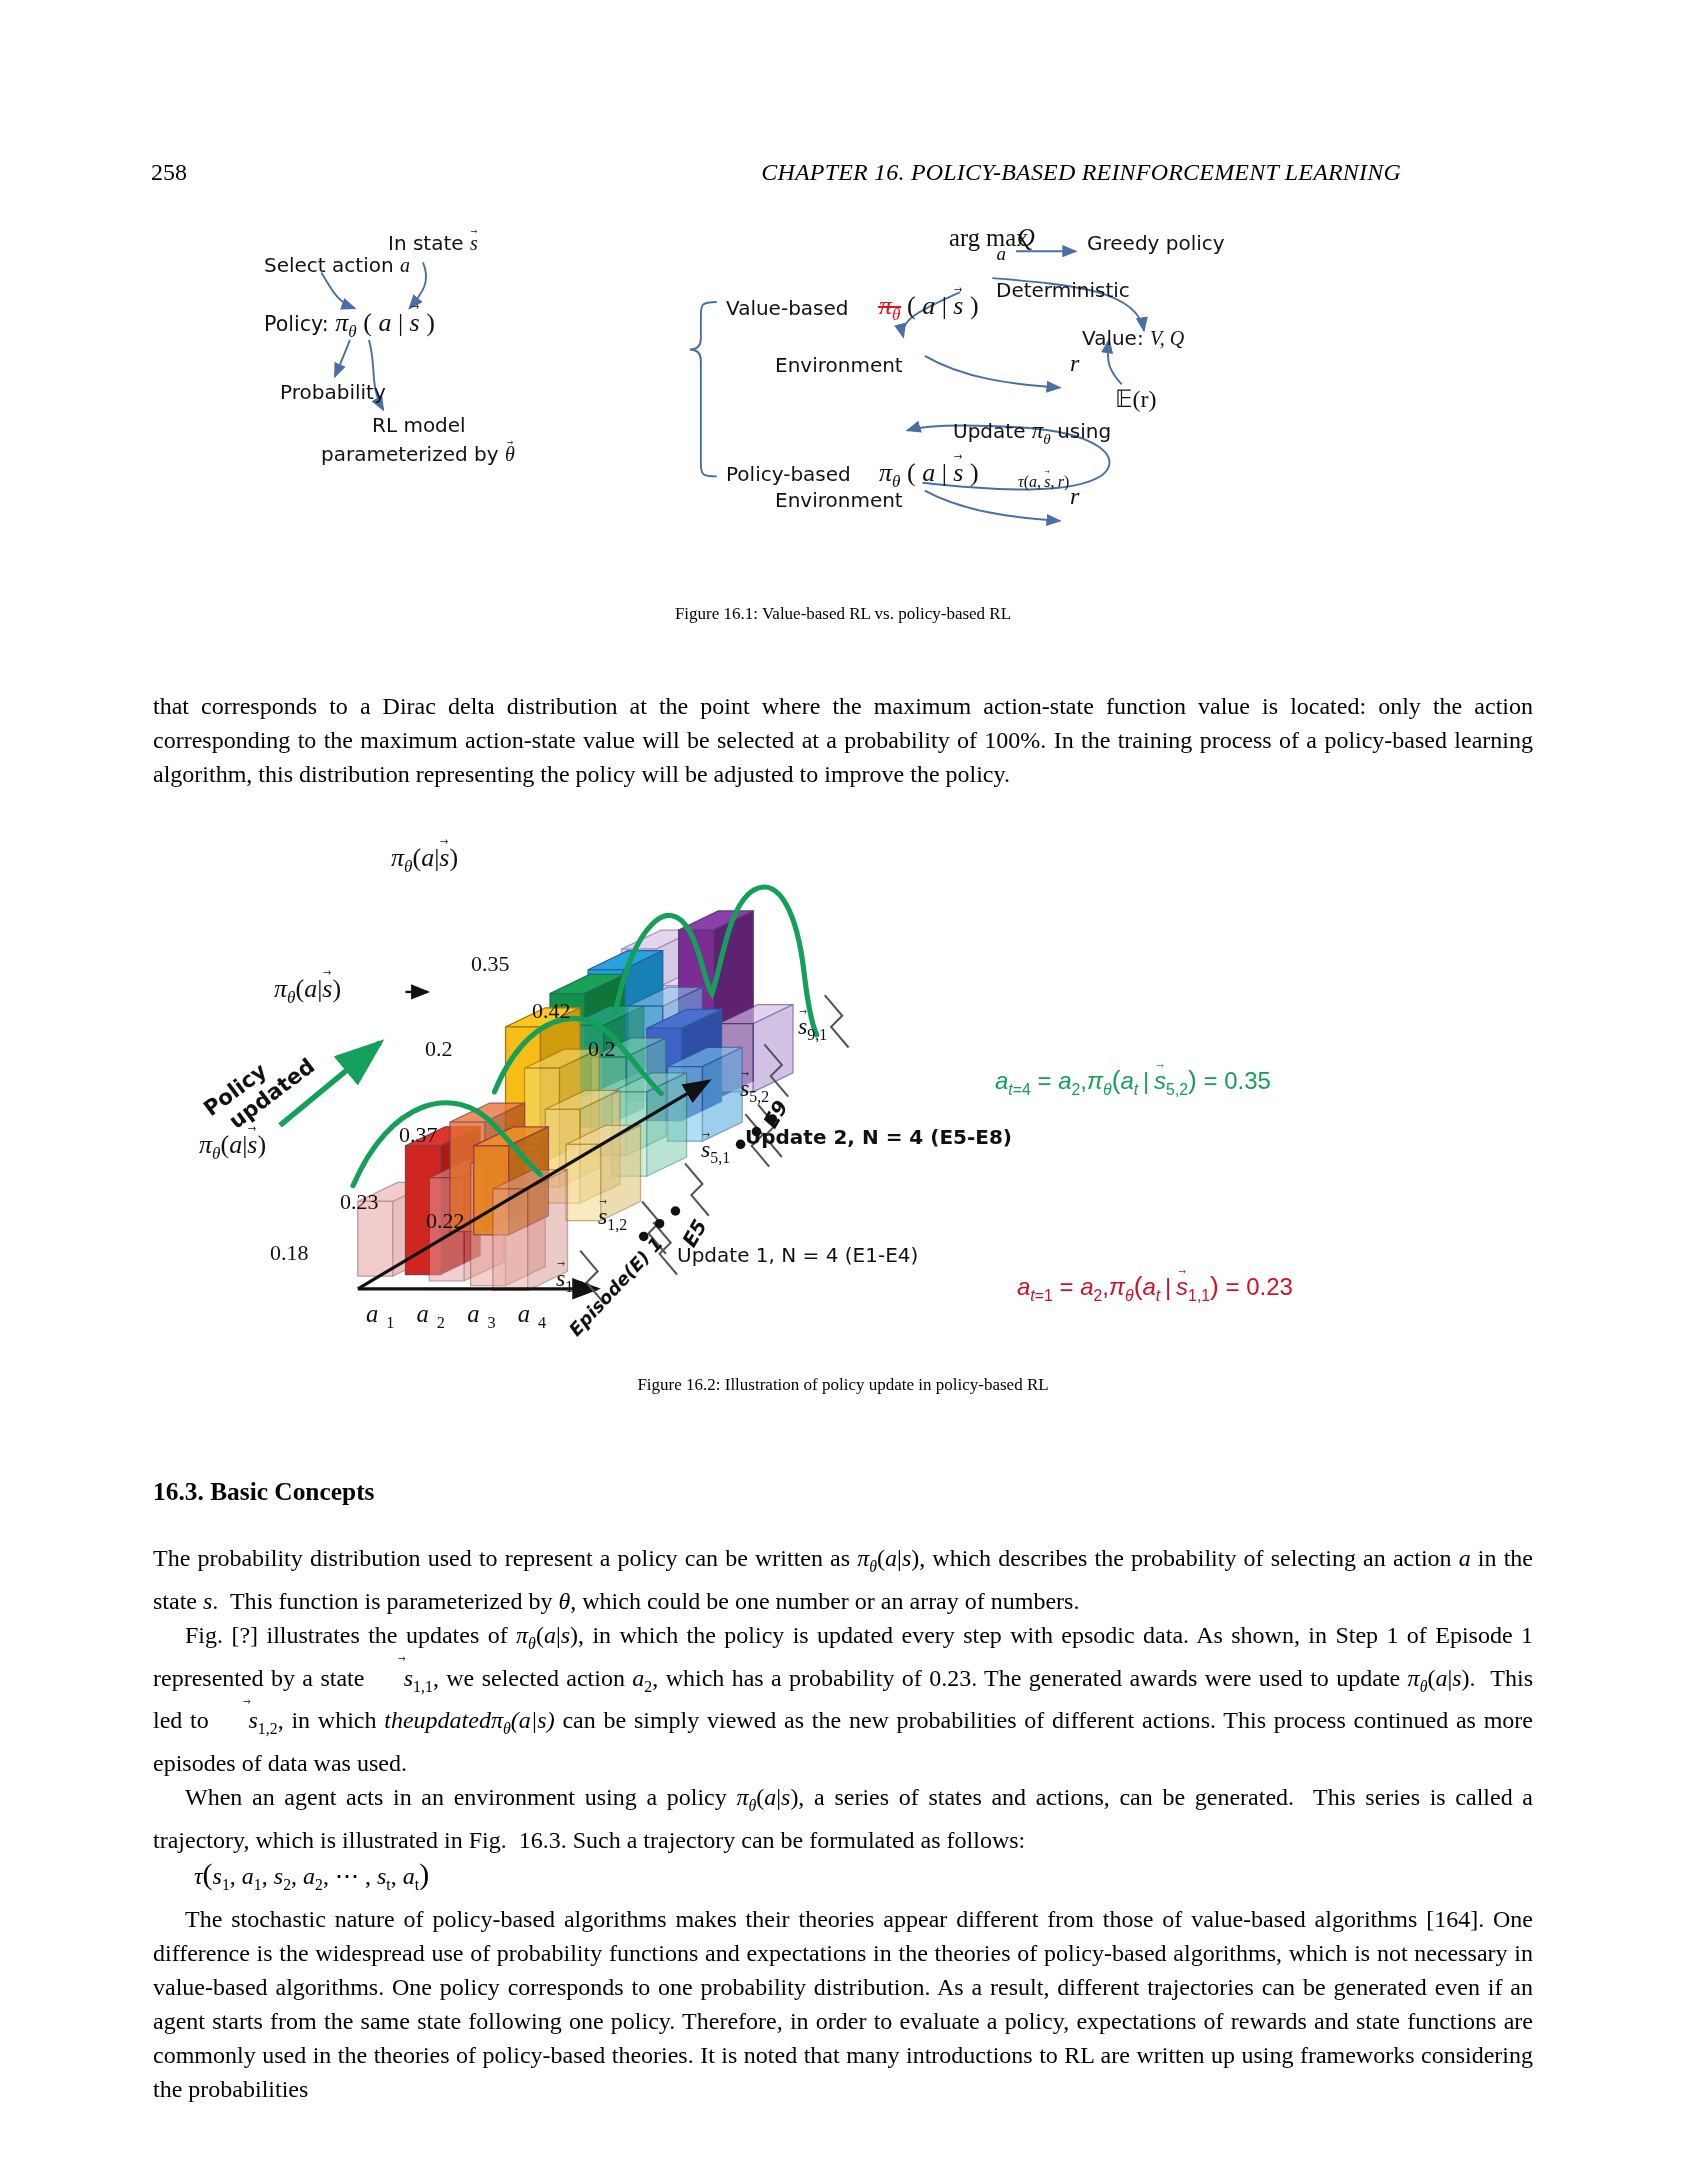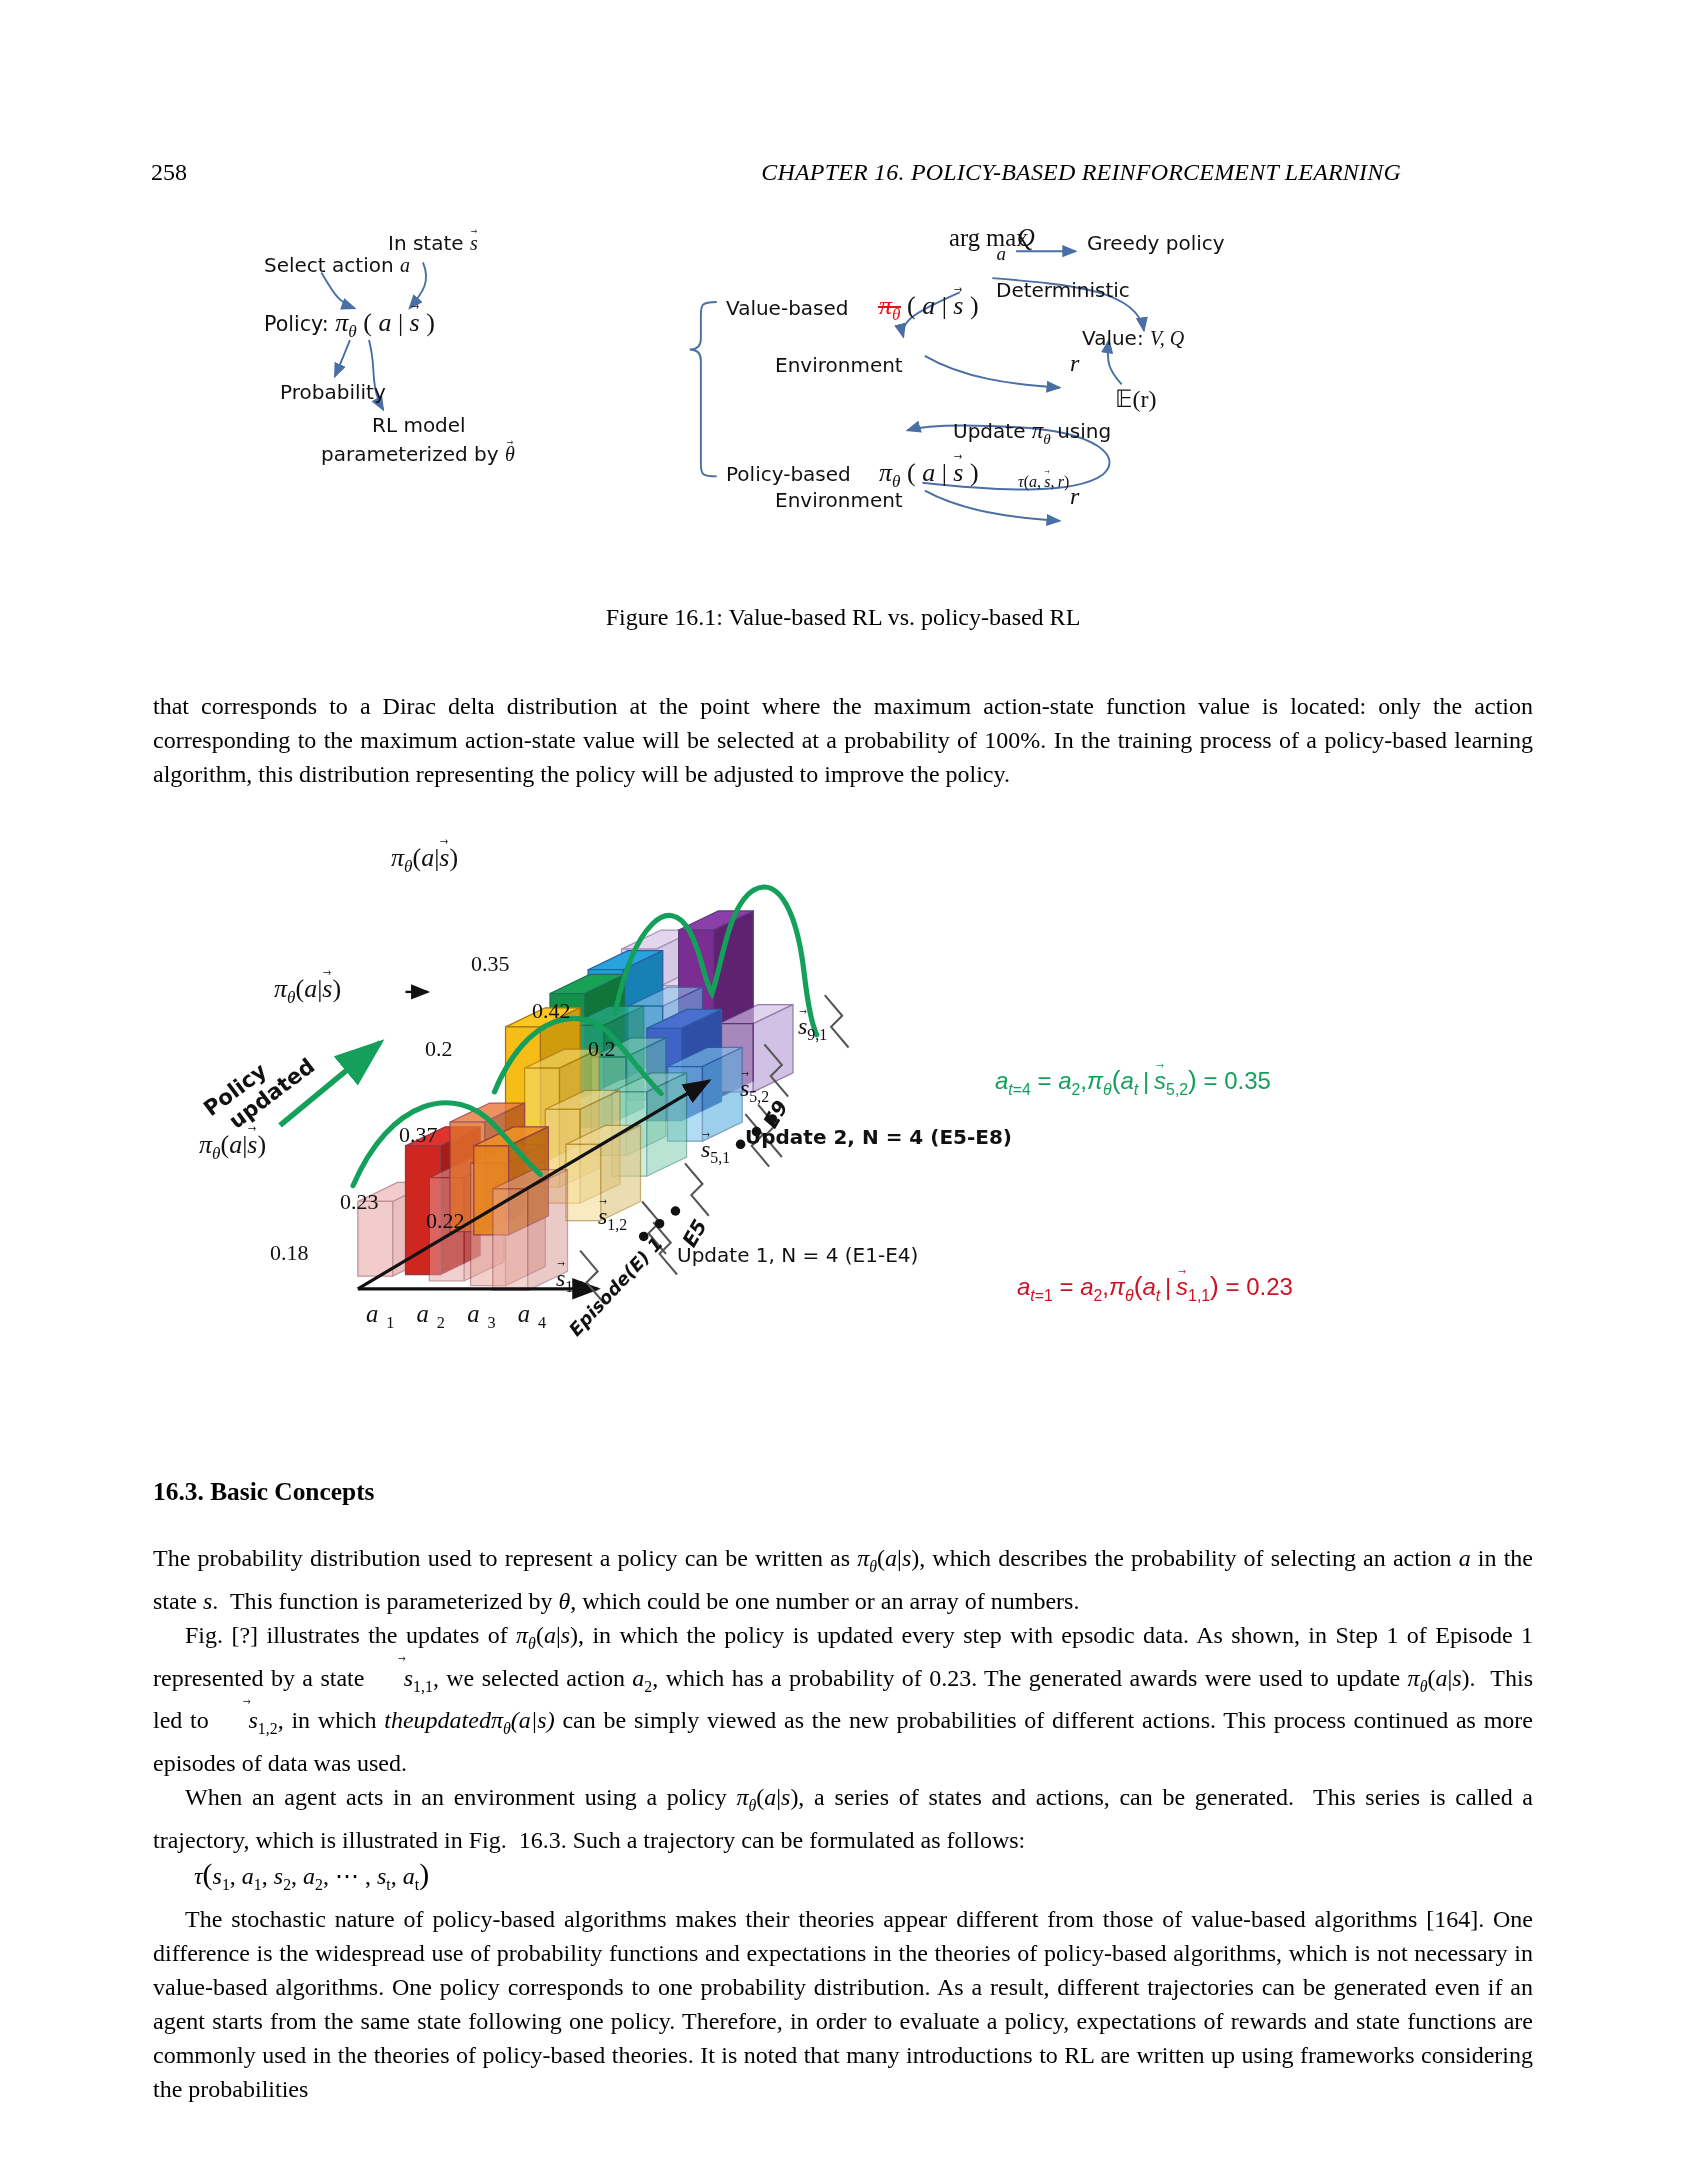--- a/index.html
+++ b/index.html
@@ -33,21 +33,21 @@
   .col{
     position:absolute; left:153px; width:1380px;
     font-size:24px; line-height:34px;
     text-align:justify;
     text-justify:inter-word;
   }
   .col p{margin:0;}
   .col p.indent{text-indent:32px;}
   .caption{
     position:absolute; left:153px; width:1380px;
-    text-align:center; font-size:24px;
+    text-align:center; font-size:17px;
   }
   .sec-head{
     position:absolute; left:153px; width:1380px;
     font-size:25.4px; font-weight:bold;
   }
   i,em{font-style:italic;}
   .mi{font-style:italic;font-family:"Liberation Serif",serif;}
   .vec{position:relative;display:inline-block;}
   .vec::after{
     content:"\2192";
@@ -443,20 +443,21 @@
     <span class="upd" style="position:absolute;left:592px;top:295px;font-weight:bold;">Update 2, N = 4 (E5-E8)</span>
 
     <span class="eq green" style="position:absolute;left:842px;top:235px;">
       <i>a</i><sub><i>t</i>=4</sub> = <i>a</i><sub>2</sub>,<i>π</i><sub><i>θ</i></sub><span style="font-size:1.1em;">(</span><i>a</i><sub><i>t</i></sub> | <i class="vec">s</i><sub>5,2</sub><span style="font-size:1.1em;">)</span> = 0.35
     </span>
     <span class="eq red" style="position:absolute;left:864px;top:441px;">
       <i>a</i><sub><i>t</i>=1</sub> = <i>a</i><sub>2</sub>,<i>π</i><sub><i>θ</i></sub><span style="font-size:1.1em;">(</span><i>a</i><sub><i>t</i></sub> | <i class="vec">s</i><sub>1,1</sub><span style="font-size:1.1em;">)</span> = 0.23
     </span>
   </div>
 
+  <div class="caption" style="top:1327px;">Figure 16.2: Illustration of policy update in policy-based RL</div>
 
   <div class="sec-head" style="top:1429px;">16.3.  Basic Concepts</div>
 
   <div class="col" style="top:1493px;">
     <p>The probability distribution used to represent a policy can be written as <span class="mi">π<sub>θ</sub></span>(<span class="mi">a</span>|<span class="mi">s</span>), which describes the probability of selecting an action <span class="mi">a</span> in the state <span class="mi">s</span>.&nbsp; This function is parameterized by <span class="mi">θ</span>, which could be one number or an array of numbers.</p>
     <p class="indent">Fig. [?] illustrates the updates of <span class="mi">π<sub>θ</sub></span>(<span class="mi">a</span>|<span class="mi">s</span>), in which the policy is updated every step with epsodic data. As shown, in Step 1 of Episode 1 represented by a state <span class="mi vec">s</span><sub>1,1</sub>, we selected action <span class="mi">a</span><sub>2</sub>, which has a probability of 0.23. The generated awards were used to update <span class="mi">π<sub>θ</sub></span>(<span class="mi">a</span>|<span class="mi">s</span>).&nbsp; This led to <span class="mi vec">s</span><sub>1,2</sub>, in which <span class="mi">theupdatedπ<sub>θ</sub>(a|s)</span> can be simply viewed as the new probabilities of different actions. This process continued as more episodes of data was used.</p>
     <p class="indent">When an agent acts in an environment using a policy <span class="mi">π<sub>θ</sub></span>(<span class="mi">a</span>|<span class="mi">s</span>), a series of states and actions, can be generated.&nbsp; This series is called a trajectory, which is illustrated in Fig.&nbsp; 16.3. Such a trajectory can be formulated as follows:</p>
     <p style="text-indent:41px;text-align:left;"><span class="mi">τ</span><span style="font-size:1.25em;">(</span><span class="mi">s</span><sub>1</sub>, <span class="mi">a</span><sub>1</sub>, <span class="mi">s</span><sub>2</sub>, <span class="mi">a</span><sub>2</sub>, ⋯ , <span class="mi">s</span><sub>t</sub>, <span class="mi">a</span><sub>t</sub><span style="font-size:1.25em;">)</span></p>
     <p class="indent">The stochastic nature of policy-based algorithms makes their theories appear different from those of value-based algorithms [164]. One difference is the widespread use of probability functions and expectations in the theories of policy-based algorithms, which is not necessary in value-based algorithms. One policy corresponds to one probability distribution. As a result, different trajectories can be generated even if an agent starts from the same state following one policy. Therefore, in order to evaluate a policy, expectations of rewards and state functions are commonly used in the theories of policy-based theories.  It is noted that many introductions to RL are written up using frameworks considering the probabilities</p>
   </div>

